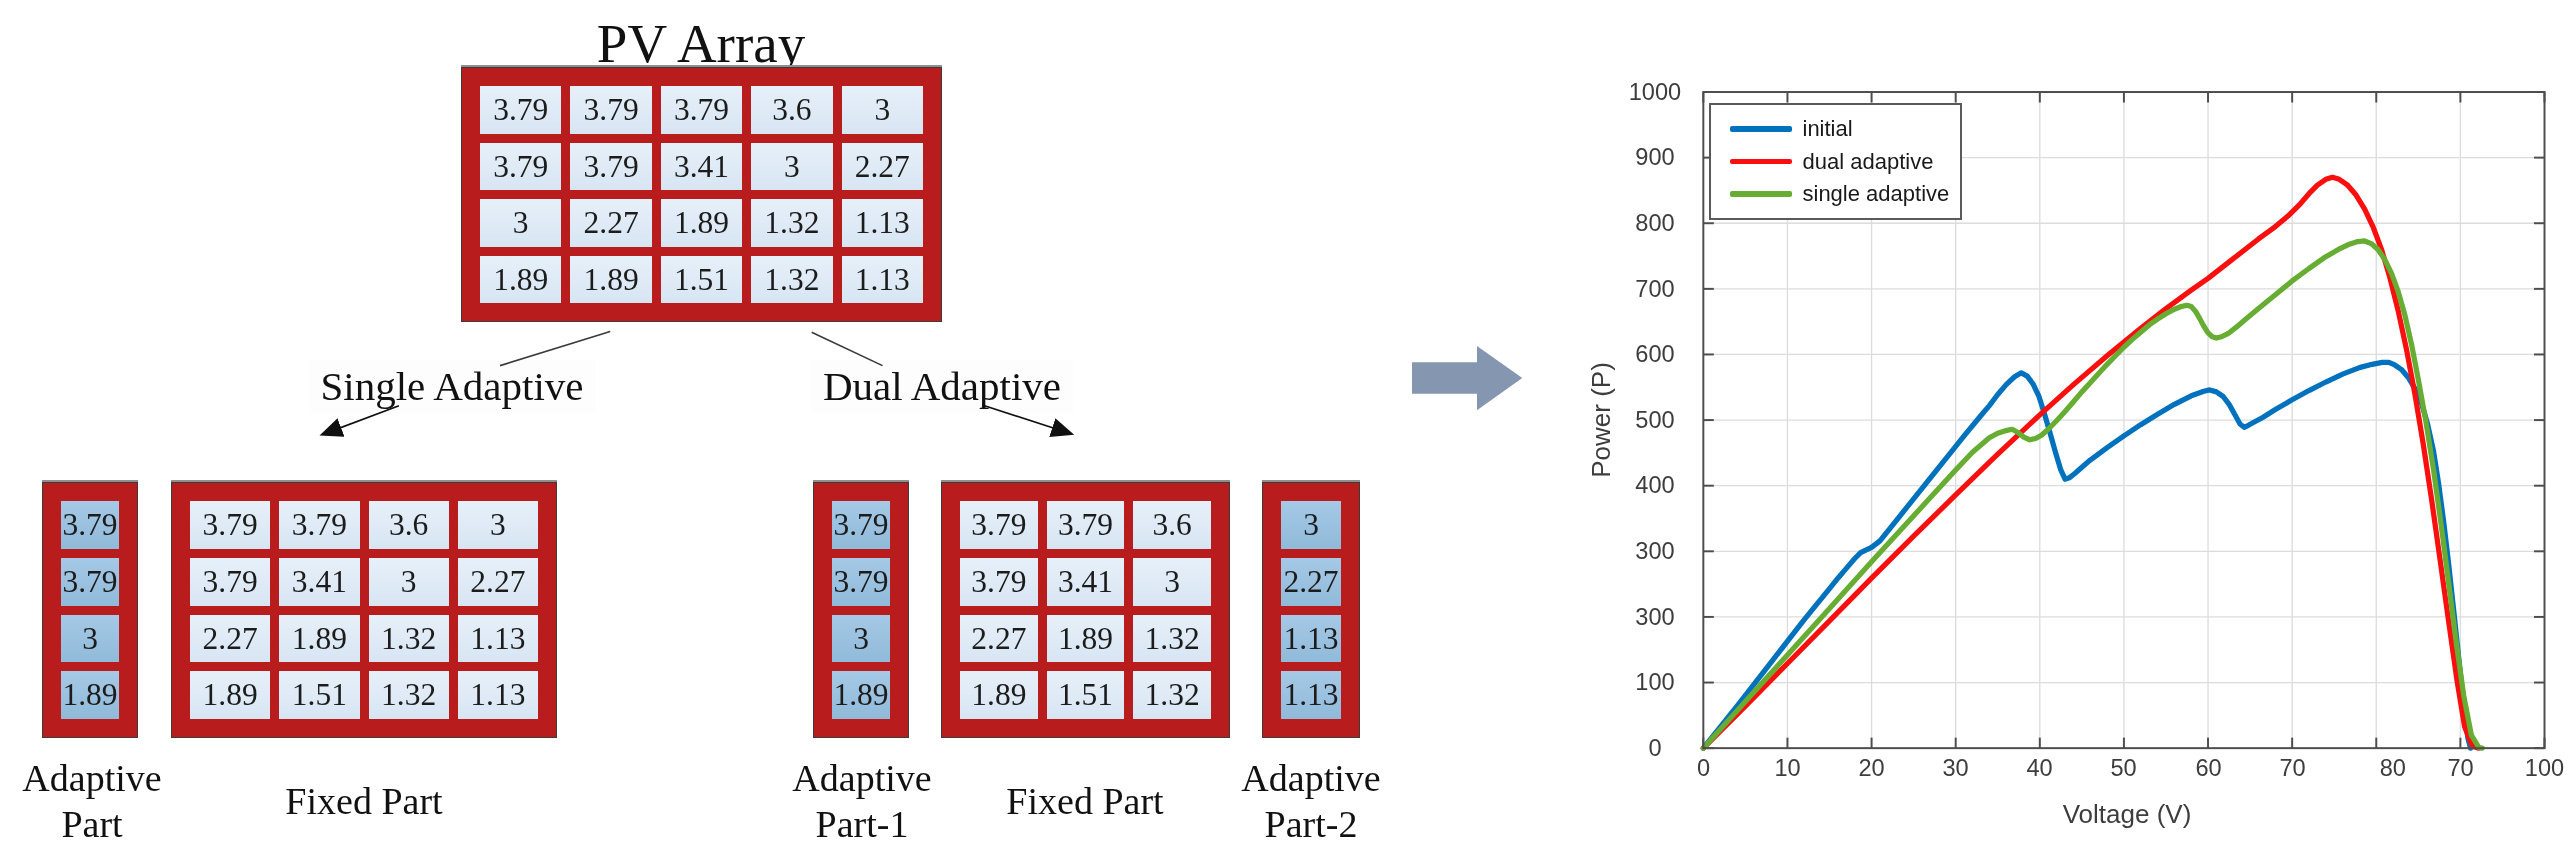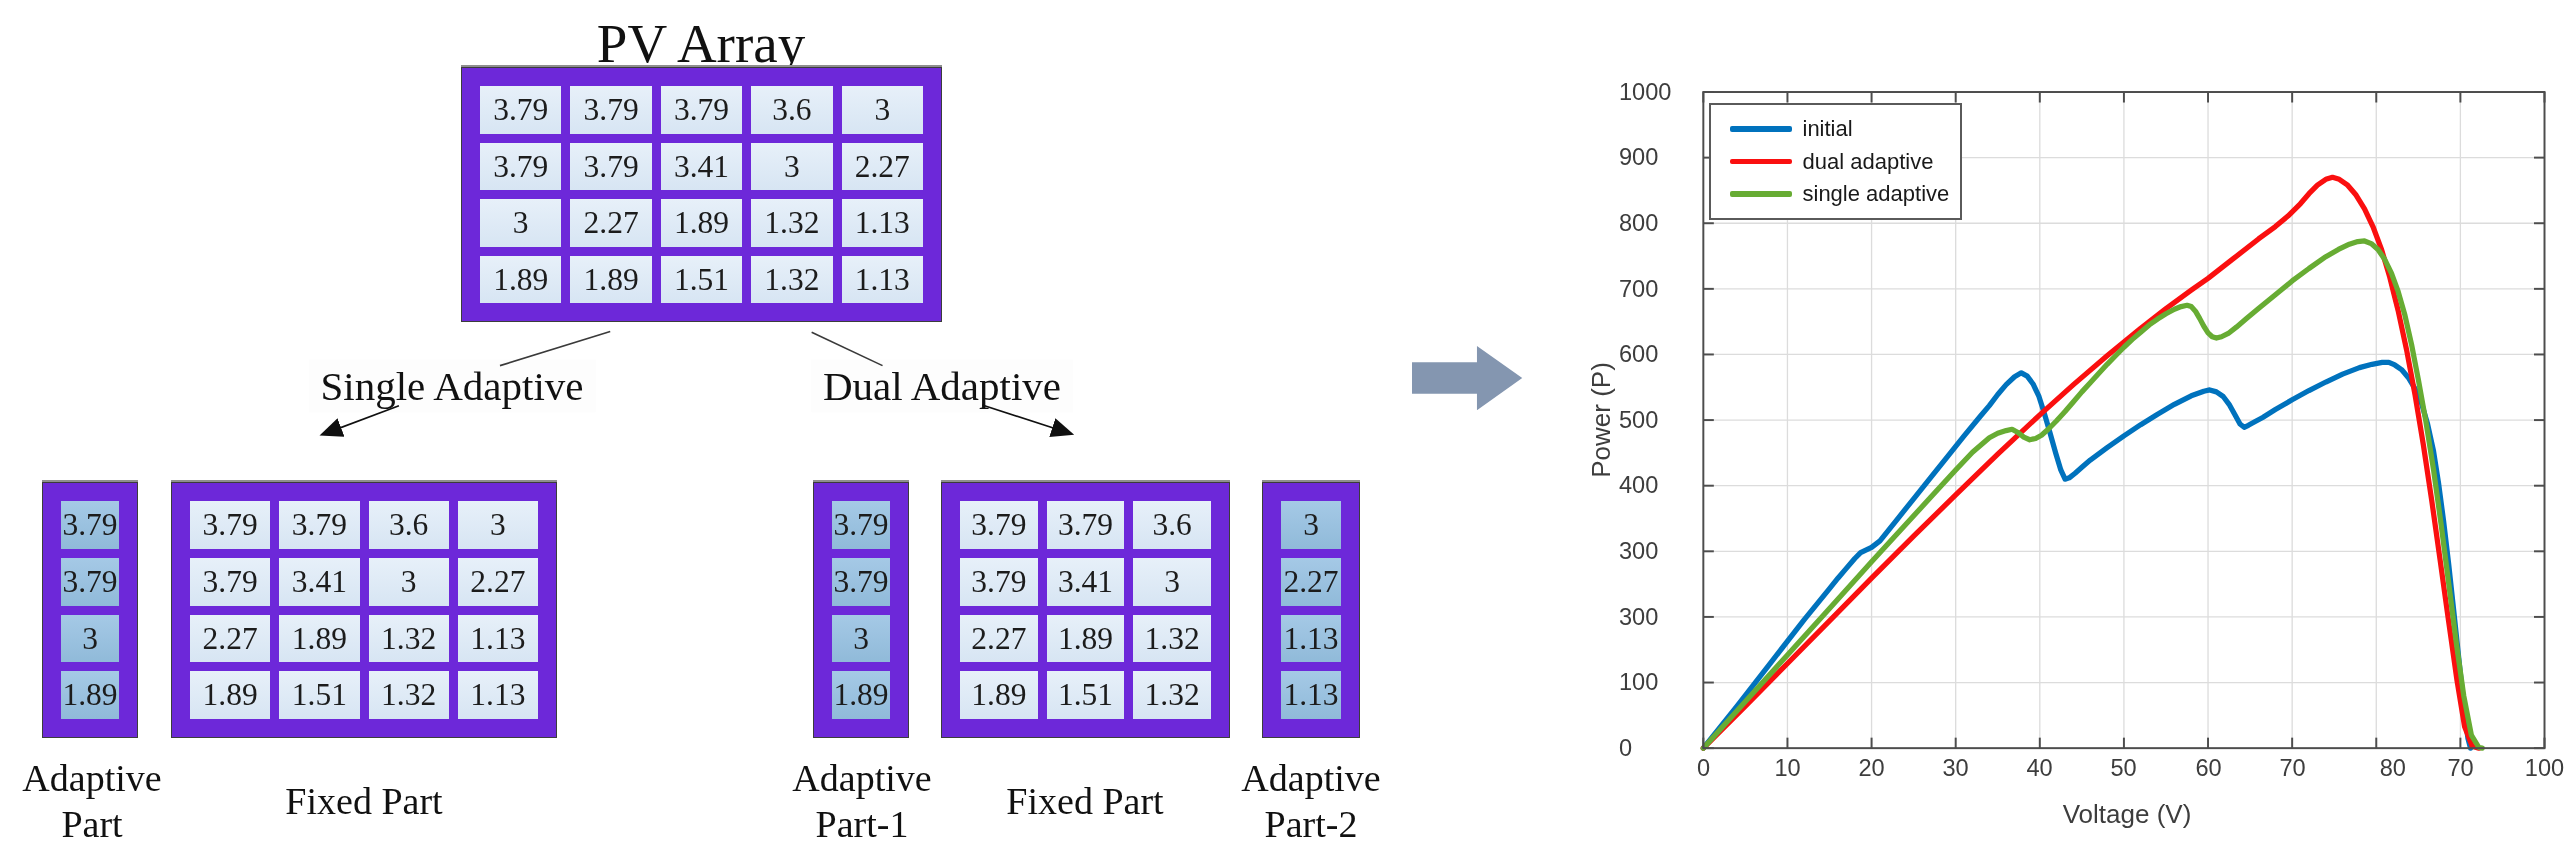--- a/index.html
+++ b/index.html
@@ -1,38 +1,38 @@
 <!DOCTYPE html>
 <html style="font-size:10.5px"><head>
 <meta charset="utf-8">
 <style>
   html,body{margin:0;padding:0;background:#ffffff;}
   body{width:2576px;height:850px;position:relative;overflow:hidden;
        font-family:"Liberation Serif", serif;color:#1b1b1b;}
 
   
-  .tbl{position:absolute;display:grid;background:#6d28d9;gap:9px;
+  .tbl{position:absolute;display:grid;background:#b91c1c;gap:9px;
        padding:18px;border:1.3px solid #3c3c3c;box-sizing:border-box;
        box-shadow:0 -2px 0 #8f8f8f;}
   .cell{display:flex;align-items:center;justify-content:center;
         font-size:31.5px;line-height:1;background:linear-gradient(180deg,#e7f0f9 0%,#d7e5f3 100%);
         color:#1c1c1c;}
   .cell.dark{background:linear-gradient(180deg,#a5c9e6 0%,#90bad9 100%);}
 
   .diag-title{position:absolute;font-size:55px;white-space:nowrap;
               transform:translateX(-50%);color:#111;}
   .branch-label{position:absolute;font-size:41px;white-space:nowrap;
               transform:translate(-50%,-50%);background:#fdfdfd;padding:2.6px 11.8px;color:#111;}
   .caption{position:absolute;font-size:38px;line-height:46px;text-align:center;
            transform:translateX(-50%);color:#111;}
 
   
   .tick-label{position:absolute;font-family:"Liberation Sans",sans-serif;
               font-size:23.6px;color:#3d3d3d;line-height:1;}
-  .ytick{width:72px;text-align:left;}
+  .ytick{width:72px;text-align:center;}
   .xtick{width:59px;text-align:center;}
   .axis-label{position:absolute;font-family:"Liberation Sans",sans-serif;
               font-size:26px;color:#3d3d3d;white-space:nowrap;}
   #ylabel{transform:translate(-50%,-50%) rotate(-90deg);}
   #xlabel{transform:translateX(-50%);}
 
   .legend{position:absolute;left:1709px;top:103px;width:253px;height:117px;
           box-sizing:border-box;background:#ffffff;border:2px solid #5a5a5a;
           display:flex;flex-direction:column;justify-content:space-evenly;
           padding:2.6px 0;}

